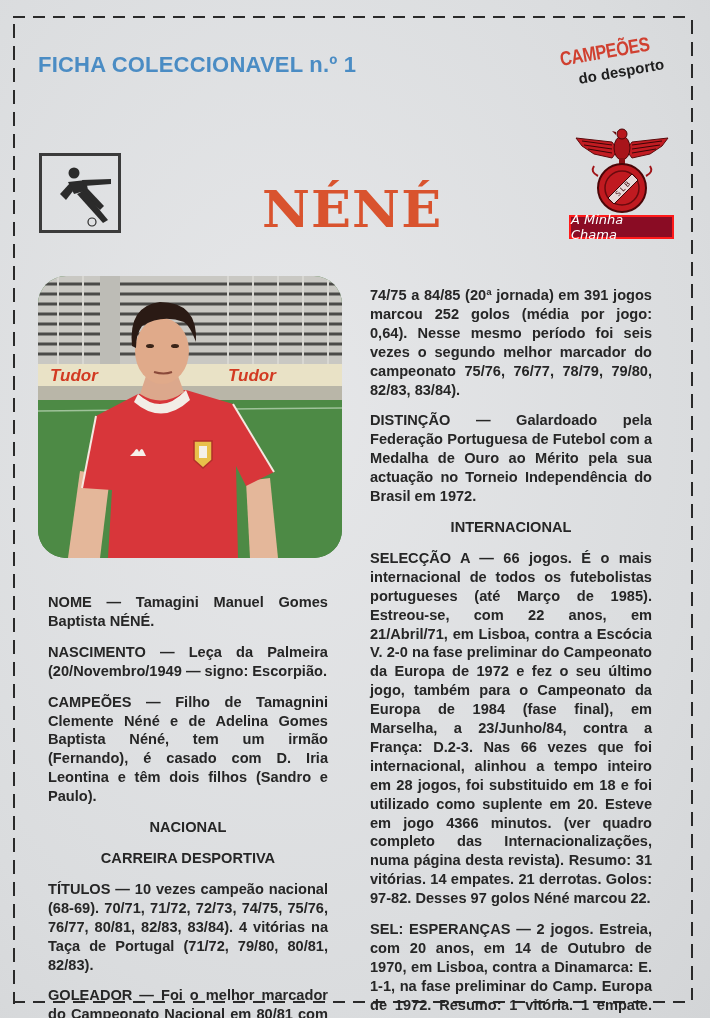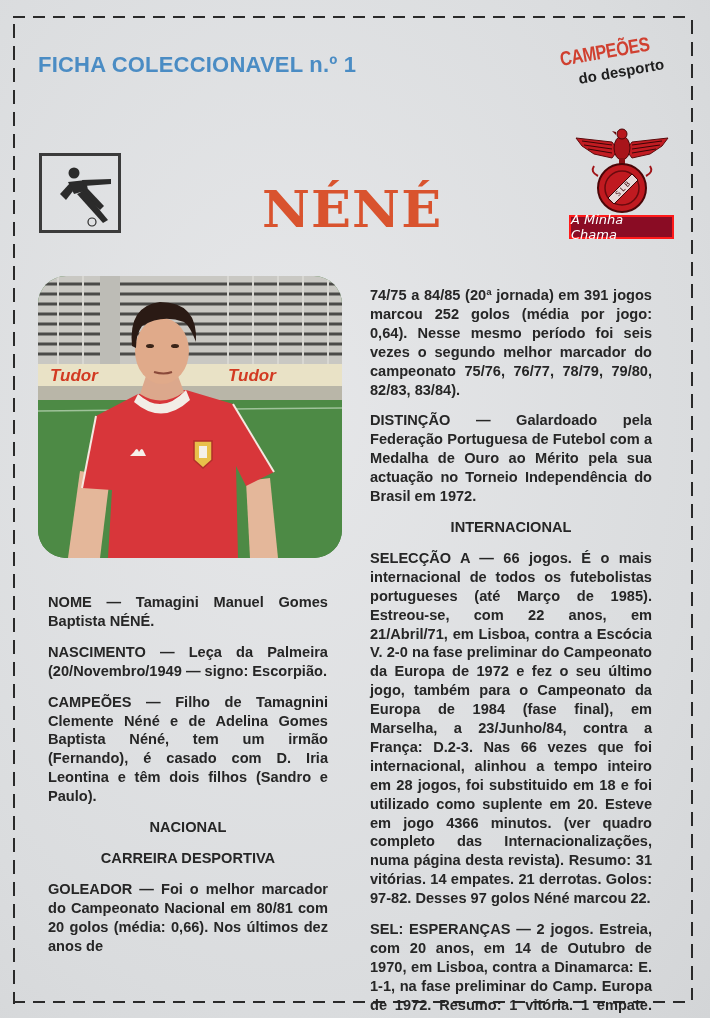--- a/index.html
+++ b/index.html
@@ -194,20 +194,21 @@
       <path d="M96 176 Q99 170 101 176 Q104 170 106 176 L108 180 L92 180 Z" fill="#f6f0ea"></path>
     </svg>
   </div>
 
   <div class="col col-left">
     <p><span class="lbl">NOME</span><span> — Tamagini Manuel Gomes Baptista NÉNÉ.</span></p>
     <p><span class="lbl">NASCIMENTO</span><span> — Leça da Palmeira (20/Novembro/1949 — signo: Escorpião.</span></p>
     <p><span class="lbl">CAMPEÕES</span><span> — Filho de Tamagnini Clemente Néné e de Adelina Gomes Baptista Néné, tem um irmão (Fernando), é casado com D. Iria Leontina e têm dois filhos (Sandro e Paulo).</span></p>
     <p class="hd">NACIONAL</p>
     <p class="hd">CARREIRA DESPORTIVA</p>
+    <p><span class="lbl">TÍTULOS</span><span> — 10 vezes campeão nacional (68-69). 70/71, 71/72, 72/73, 74/75, 75/76, 76/77, 80/81, 82/83, 83/84). 4 vitórias na Taça de Portugal (71/72, 79/80, 80/81, 82/83).</span></p>
     <p><span class="lbl">GOLEADOR</span><span> — Foi o melhor marcador do Campeonato Nacional em 80/81 com 20 golos (média: 0,66). Nos últimos dez anos de</span></p>
   </div>
 
   <div class="col col-right">
     <p>74/75 a 84/85 (20ª jornada) em 391 jogos marcou 252 golos (média por jogo: 0,64). Nesse mesmo período foi seis vezes o segundo melhor marcador do campeonato 75/76, 76/77, 78/79, 79/80, 82/83, 83/84).</p>
     <p><span class="lbl">DISTINÇÃO</span><span> — Galardoado pela Federação Portuguesa de Futebol com a Medalha de Ouro ao Mérito pela sua actuação no Torneio Independência do Brasil em 1972.</span></p>
     <p class="hd">INTERNACIONAL</p>
     <p><span class="lbl">SELECÇÃO A</span><span> — 66 jogos. É o mais internacional de todos os futebolistas portugueses (até Março de 1985). Estreou-se, com 22 anos, em 21/Abril/71, em Lisboa, contra a Escócia V. 2-0 na fase preliminar do Campeonato da Europa de 1972 e fez o seu último jogo, também para o Campeonato da Europa de 1984 (fase final), em Marselha, a 23/Junho/84, contra a França: D.2-3. Nas 66 vezes que foi internacional, alinhou a tempo inteiro em 28 jogos, foi substituido em 18 e foi utilizado como suplente em 20. Esteve em jogo 4366 minutos. (ver quadro completo das Internacionalizações, numa página desta revista). Resumo: 31 vitórias. 14 empates. 21 derrotas. Golos: 97-82. Desses 97 golos Néné marcou 22.</span></p>
     <p><span class="lbl">SEL: ESPERANÇAS</span><span> — 2 jogos. Estreia, com 20 anos, em 14 de Outubro de 1970, em Lisboa, contra a Dinamarca: E. 1-1, na fase preliminar do Camp. Europa de 1972. Resumo: 1 vitória. 1 empate. Golos: 3-2.</span></p>
     <p class="hd">PROVAS EUROPEIAS</p>

